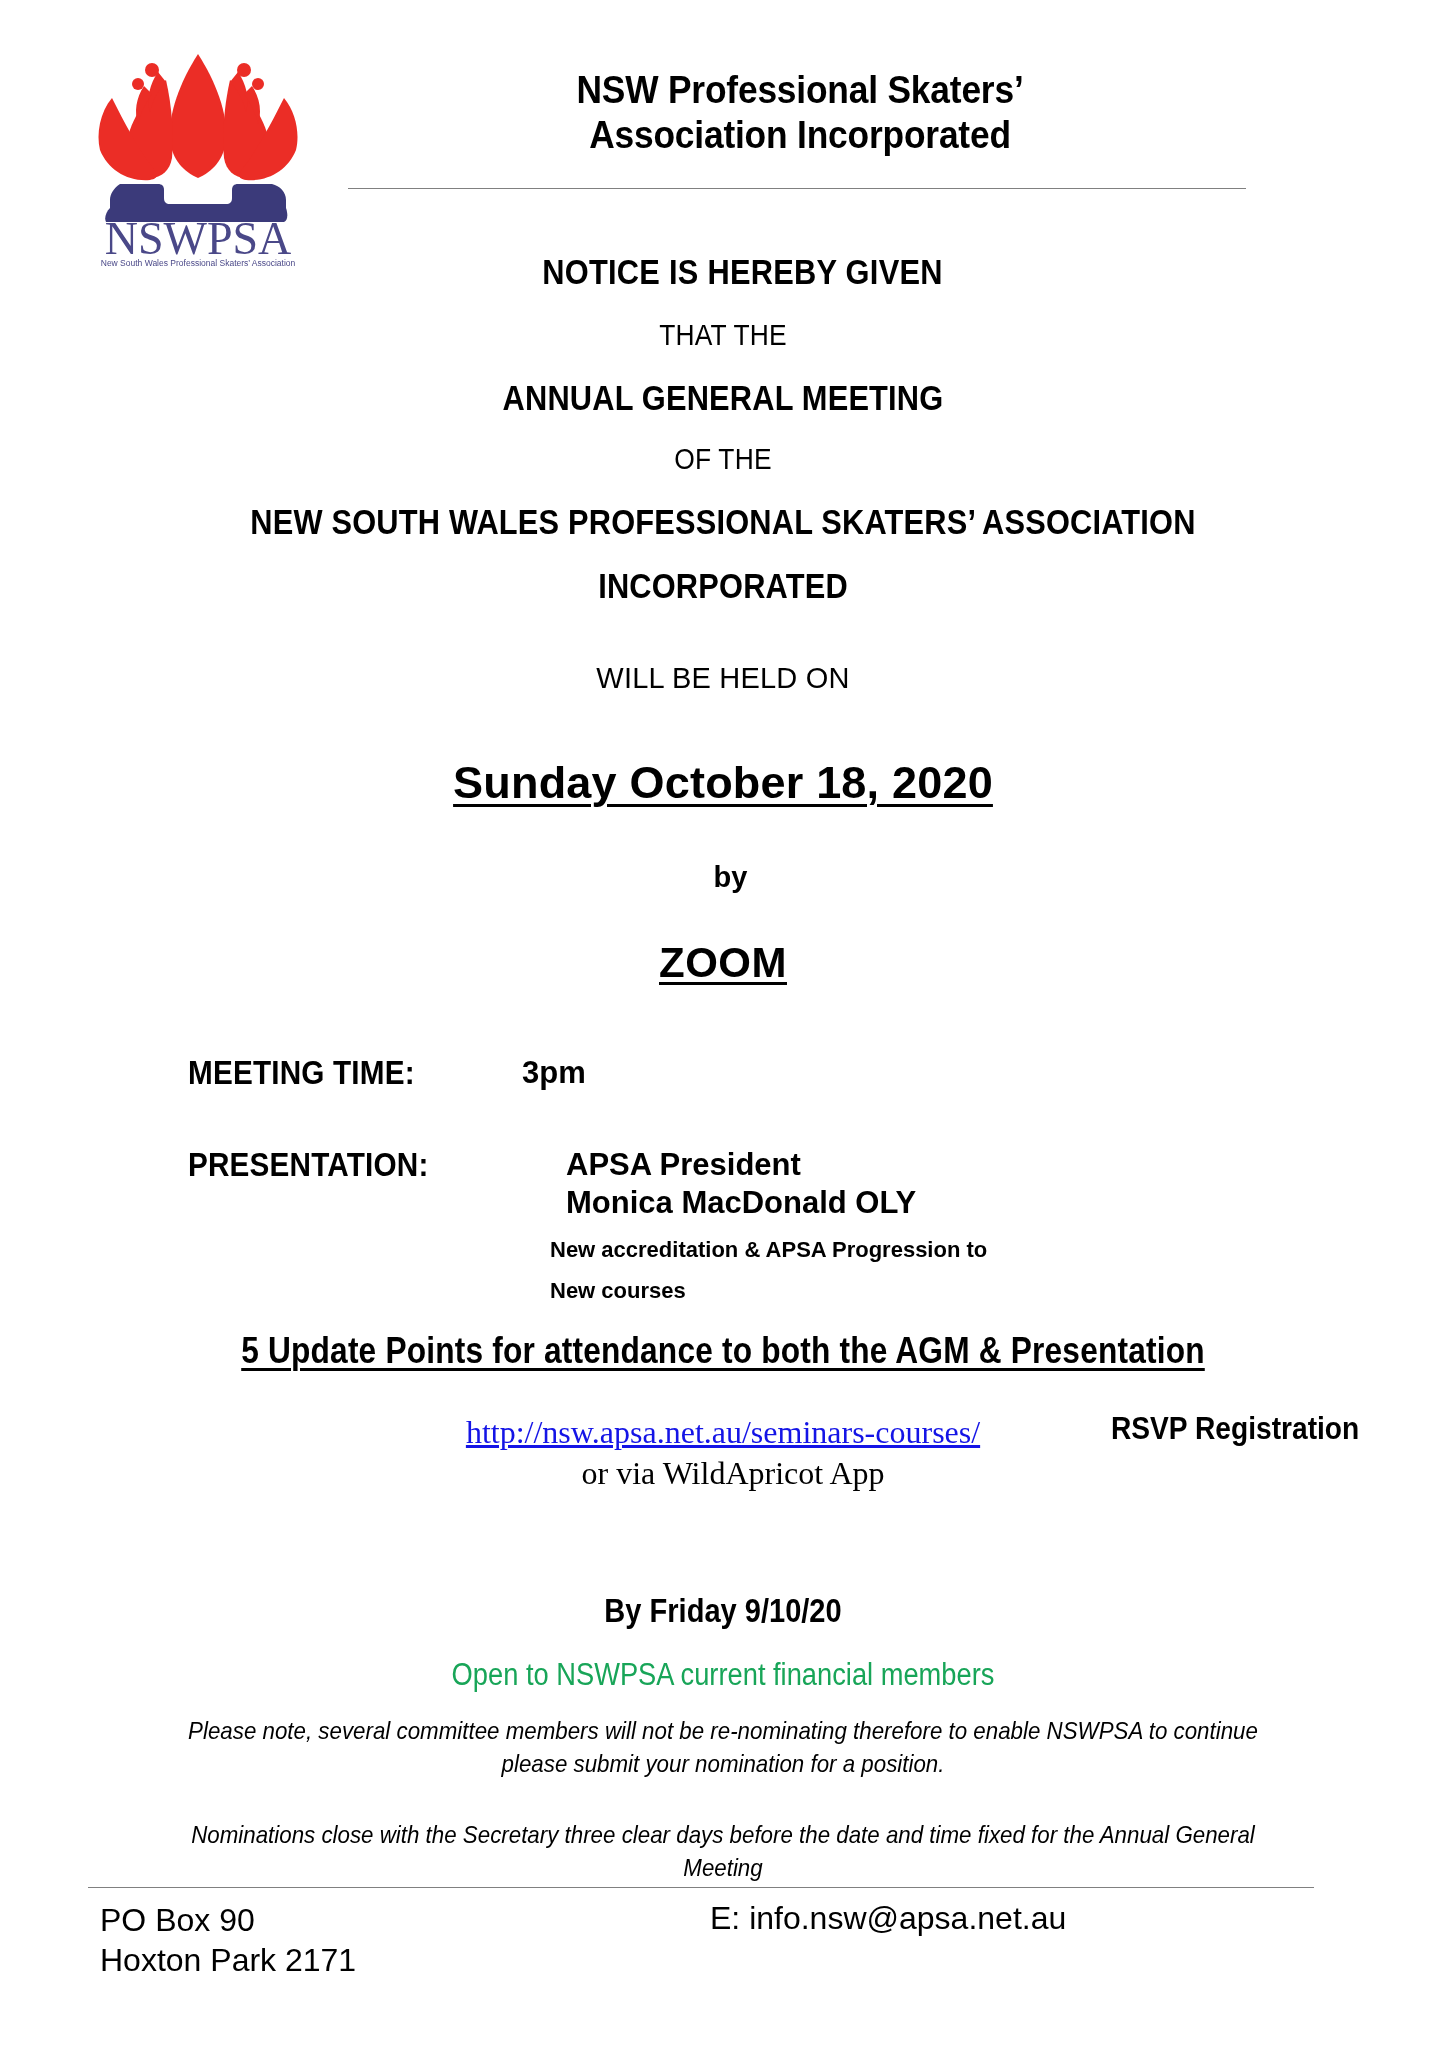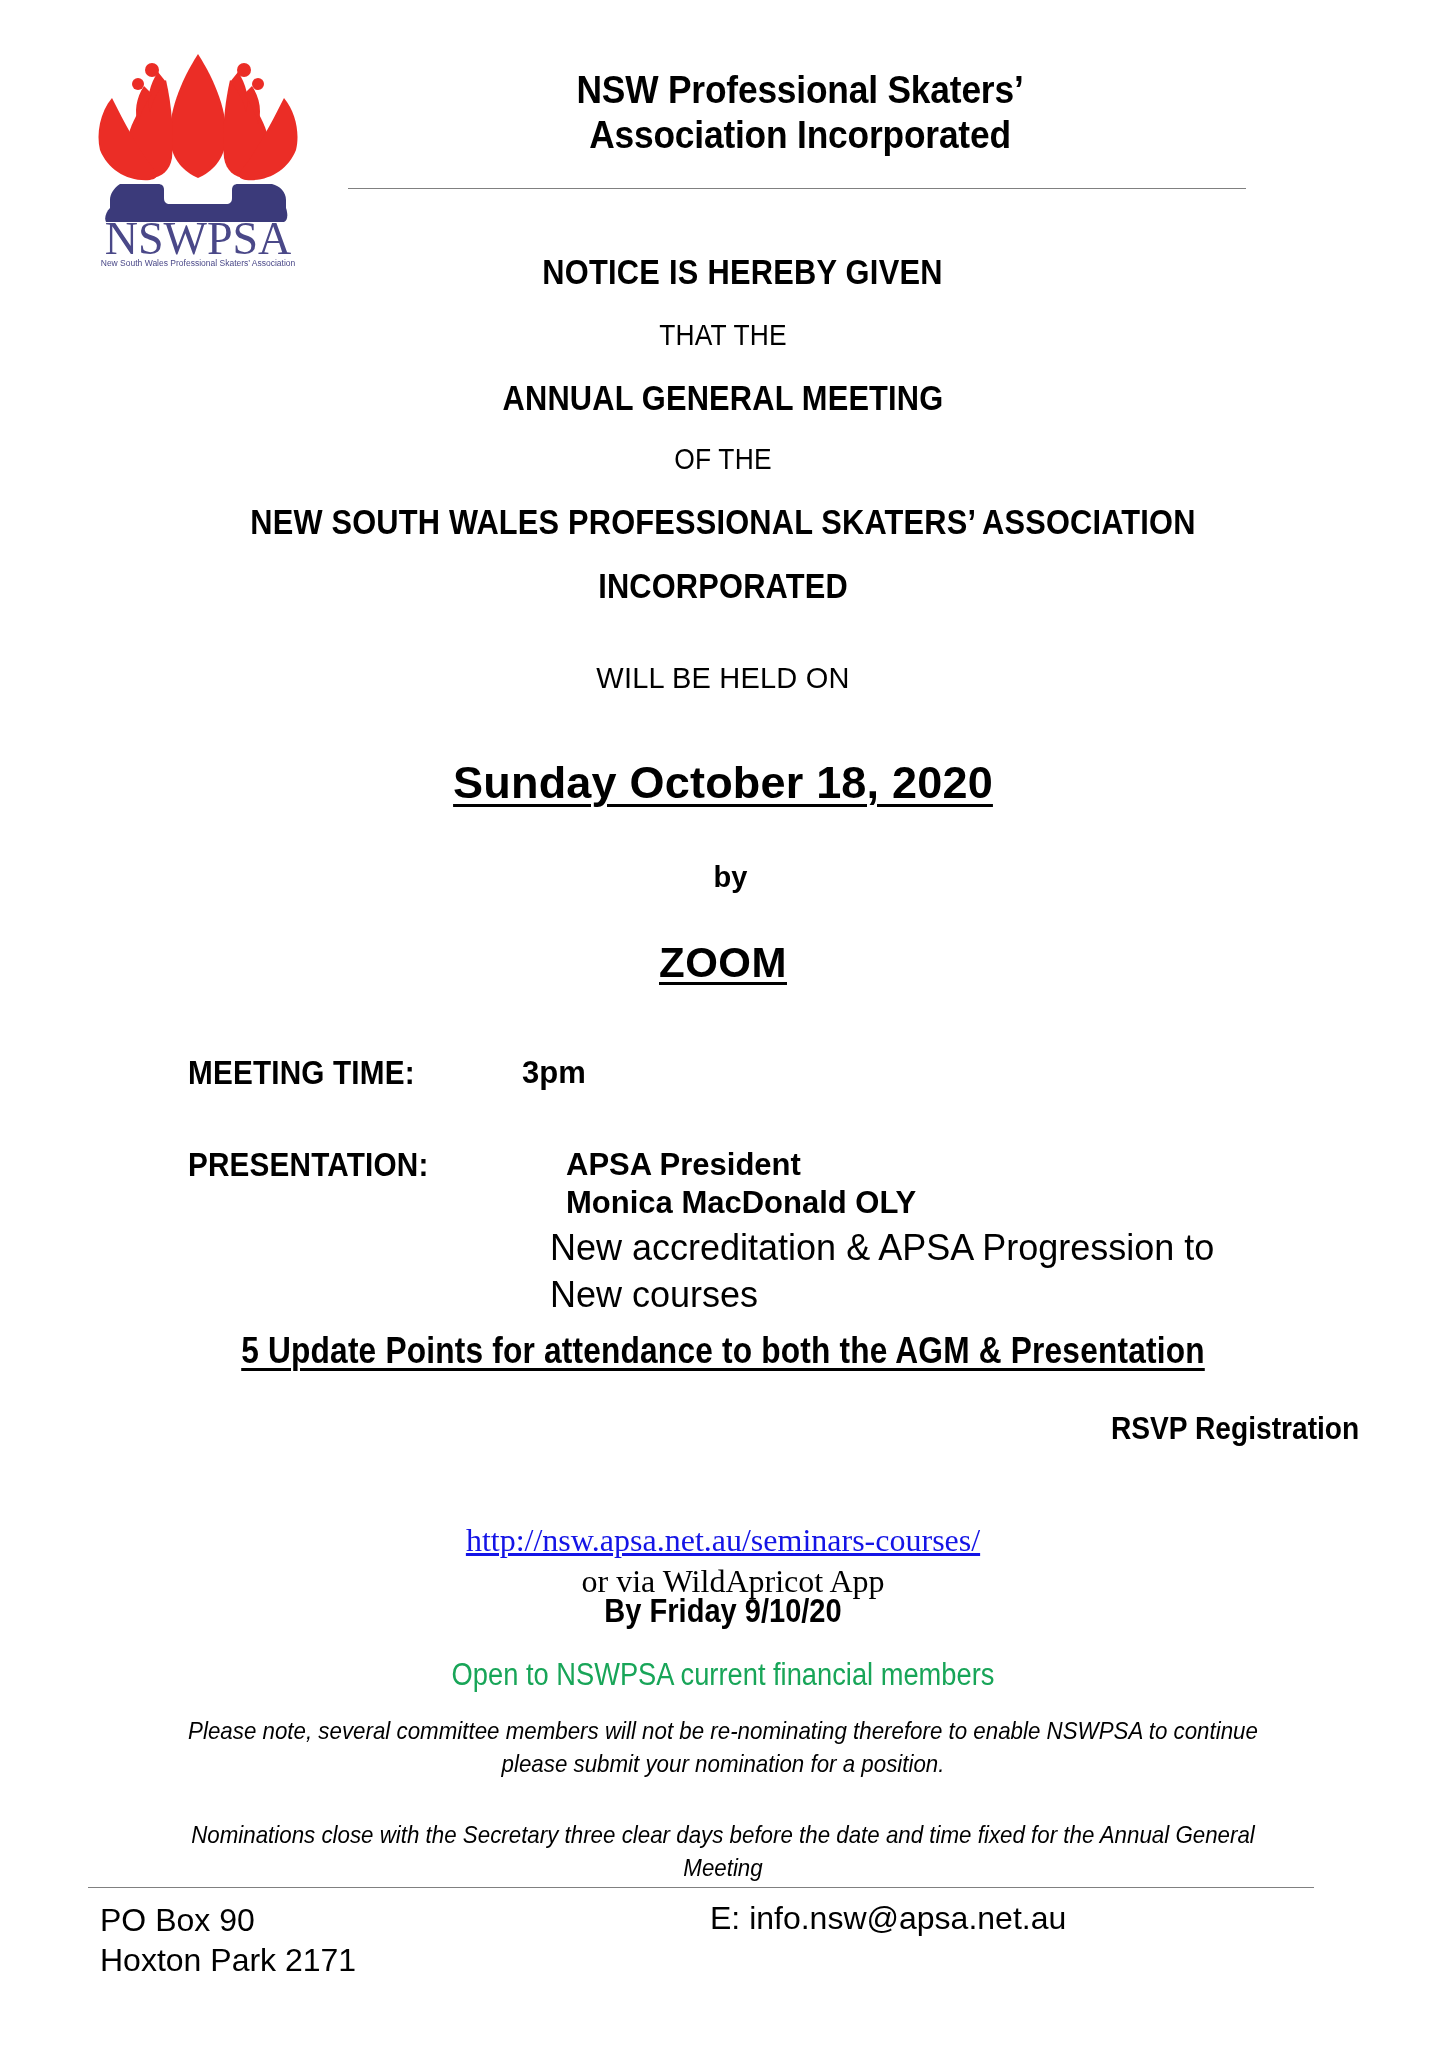--- a/index.html
+++ b/index.html
@@ -160,24 +160,24 @@
   }
   .detail-value {
     font-family: "Liberation Sans", sans-serif;
     font-weight: bold;
     font-size: 31px;
     line-height: 1.22;
     margin-left: 16px;
   }
   .detail-sub {
     font-family: "Liberation Sans", sans-serif;
-    font-weight: normal;
-    font-size: 36px;
+    font-weight: bold;
+    font-size: 22px;
     line-height: 1.2;
-    margin-top: 4px;
+    margin-top: 15px;
   }
 
   
   .update-points {
     position: absolute;
     left: 0;
     top: 1330px;
     width: 1446px;
     text-align: center;
     font-family: "Liberation Sans Narrow", "Liberation Sans", sans-serif;
@@ -196,21 +196,21 @@
     text-align: right;
     font-family: "Liberation Sans Narrow", "Liberation Sans", sans-serif;
     font-weight: bold;
     font-size: 32px;
   }
 
   
   .link-block {
     position: absolute;
     left: 0;
-    top: 1520px;
+    top: 1412px;
     width: 1446px;
     text-align: center;
     font-family: "Liberation Serif", serif;
     font-size: 32px;
     line-height: 1.28;
   }
   .link-block a {
     color: #1414e6;
     text-decoration: underline;
   }

